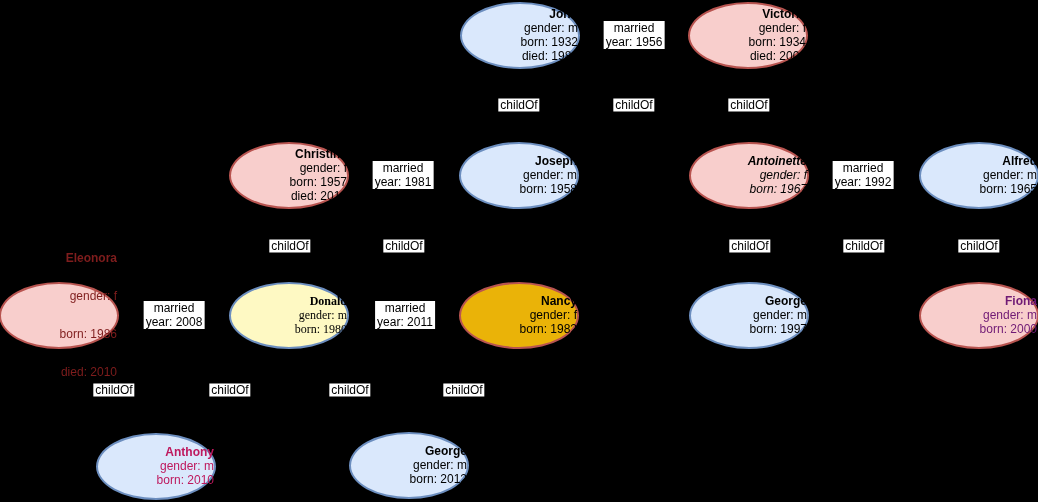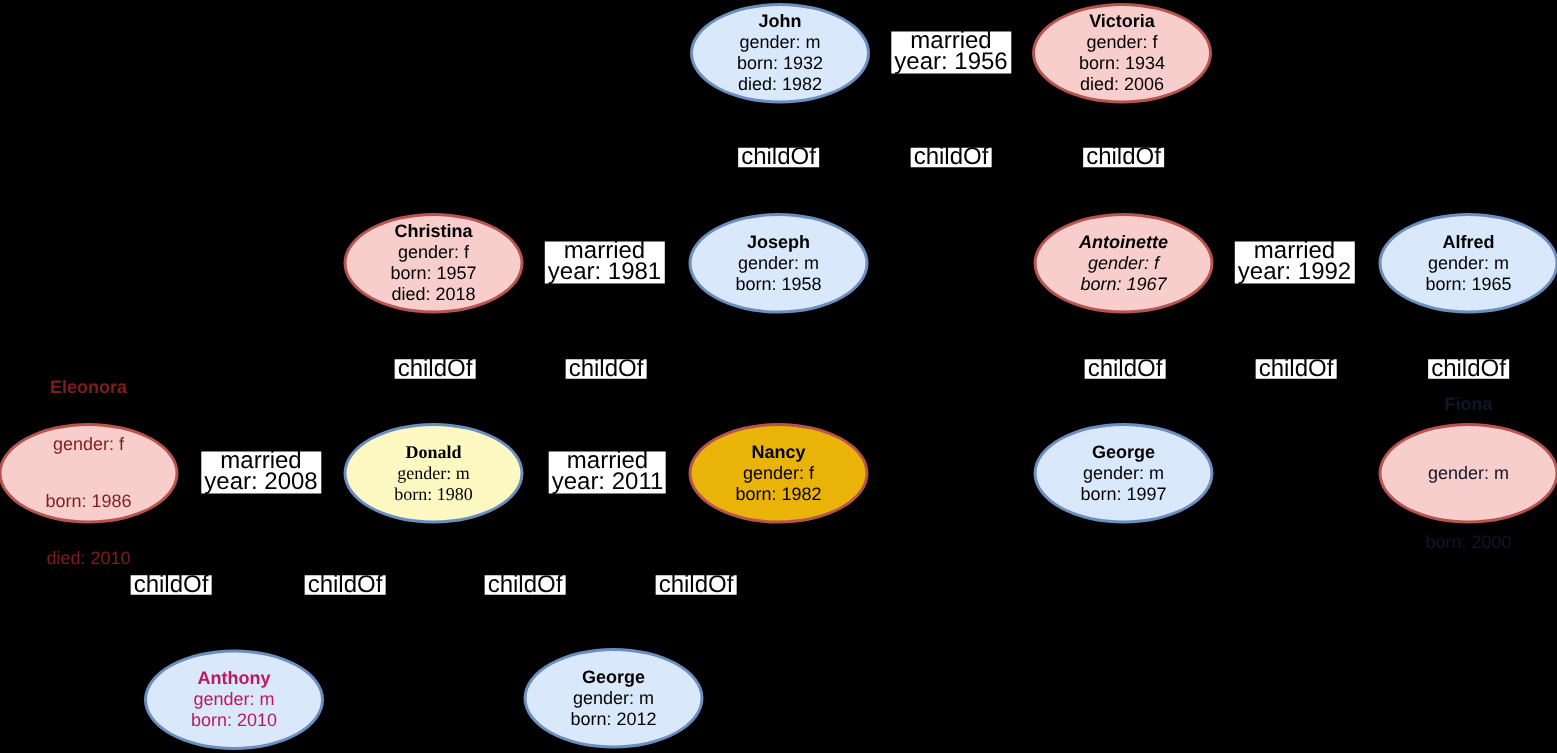--- a/index.html
+++ b/index.html
@@ -24,36 +24,36 @@
   }
   .node {
     position: absolute;
     width: 120px;
     height: 67px;
     border-radius: 50%;
     border: 2px solid;
     box-sizing: border-box;
     display: flex;
     flex-direction: column;
-    align-items: center;
+    align-items: flex-end;
     justify-content: center;
     text-align: center;
     font-size: 12px;
     line-height: 14px;
     color: #000000;
   }
   .node .node-name {
     font-weight: bold;
   }
   .edge-label {
     position: absolute;
     transform: translate(-50%, -50%);
     background: #ffffff;
     color: #000000;
-    font-size: 16px;
+    font-size: 12px;
     line-height: 13px;
     text-align: center;
     padding: 0 2px;
     white-space: nowrap;
   }
   .edge-label.two-line {
     line-height: 14px;
   }
 </style>
 </head>
@@ -138,21 +138,21 @@
     <div class="node" style="left: 459px; top: 281.5px; background: #eab308; border-color: rgb(184, 84, 80); color: rgb(0, 0, 0);">
       <div class="node-name">Nancy</div>
       <div>gender: f</div>
       <div>born: 1982</div>
     </div>
     <div class="node" style="left: 689px; top: 281.5px; background: rgb(218, 232, 252); border-color: rgb(108, 142, 191); color: rgb(0, 0, 0);">
       <div class="node-name">George</div>
       <div>gender: m</div>
       <div>born: 1997</div>
     </div>
-    <div class="node" style="left: 919px; top: 281.5px; background: rgb(248, 206, 204); border-color: rgb(184, 84, 80); color: #0f172a; gap: 32px;">
+    <div class="node" style="left: 919px; top: 281.5px; background: rgb(248, 206, 204); border-color: rgb(184, 84, 80); color: #701a75;">
       <div class="node-name">Fiona</div>
       <div>gender: m</div>
       <div>born: 2000</div>
     </div>
     <div class="node" style="left: 96px; top: 432.5px; background: rgb(218, 232, 252); border-color: rgb(108, 142, 191); color: #be185d;">
       <div class="node-name">Anthony</div>
       <div>gender: m</div>
       <div>born: 2010</div>
     </div>
     <div class="node" style="left: 349px; top: 431.5px; background: rgb(218, 232, 252); border-color: rgb(108, 142, 191); color: rgb(0, 0, 0);">

